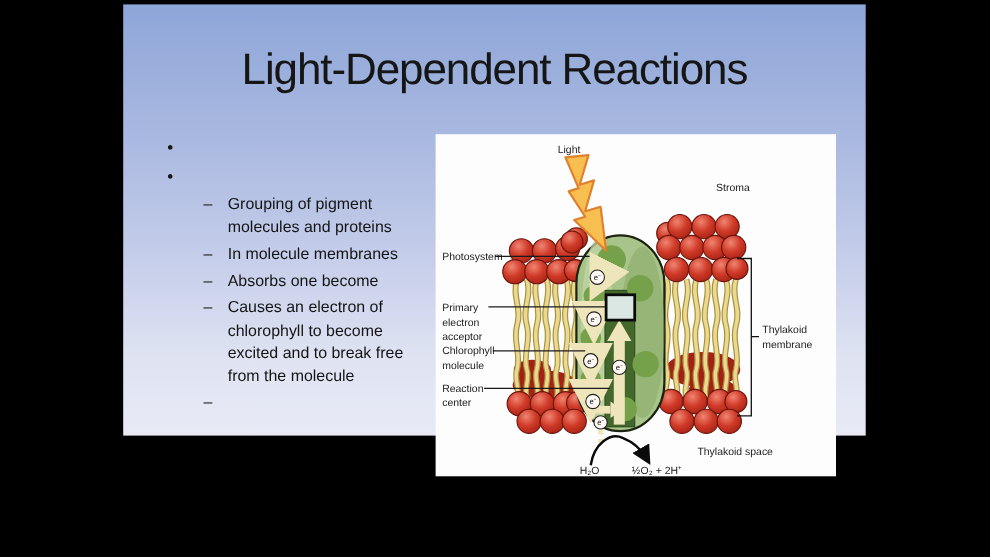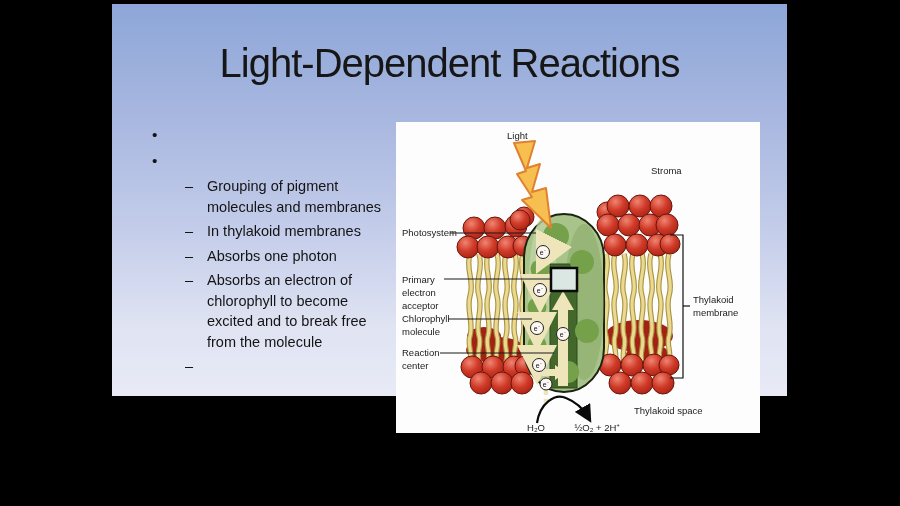--- a/index.html
+++ b/index.html
@@ -33,33 +33,33 @@
     <div class="bullets">
       <div class="b l1">
         <span class="mk">•</span>
       </div>
       <div class="b l1">
         <span class="mk">•</span>
       </div>
       <div class="b l2">
         <span class="mk">–</span>
         <div class="tx">Grouping of pigment
-molecules and membranes</div>
-      </div>
-      <div class="b l2">
-        <span class="mk">–</span>
-        <div class="tx">In thylakoid membranes</div>
-      </div>
-      <div class="b l2">
-        <span class="mk">–</span>
-        <div class="tx">Absorbs one photon</div>
-      </div>
-      <div class="b l2">
-        <span class="mk">–</span>
-        <div class="tx">Absorbs an electron of
+molecules and proteins</div>
+      </div>
+      <div class="b l2">
+        <span class="mk">–</span>
+        <div class="tx">In molecule membranes</div>
+      </div>
+      <div class="b l2">
+        <span class="mk">–</span>
+        <div class="tx">Absorbs one become</div>
+      </div>
+      <div class="b l2">
+        <span class="mk">–</span>
+        <div class="tx">Causes an electron of
 chlorophyll to become
 excited and to break free
 from the molecule</div>
       </div>
       <div class="b l2">
         <span class="mk">–</span>
       </div>
     </div>
 
     <div class="panel">

